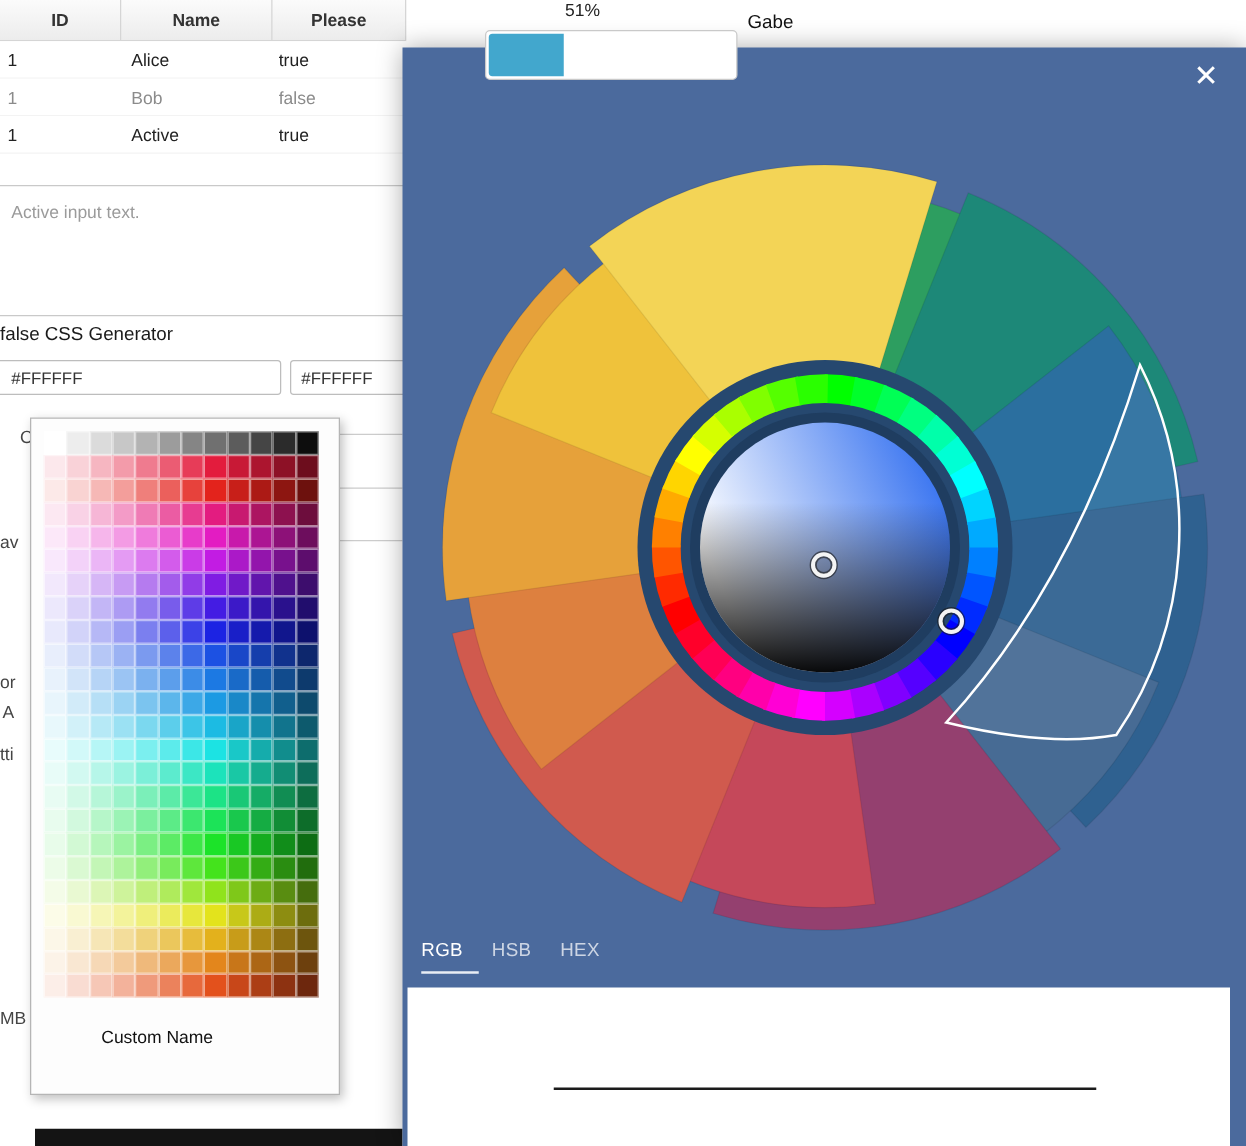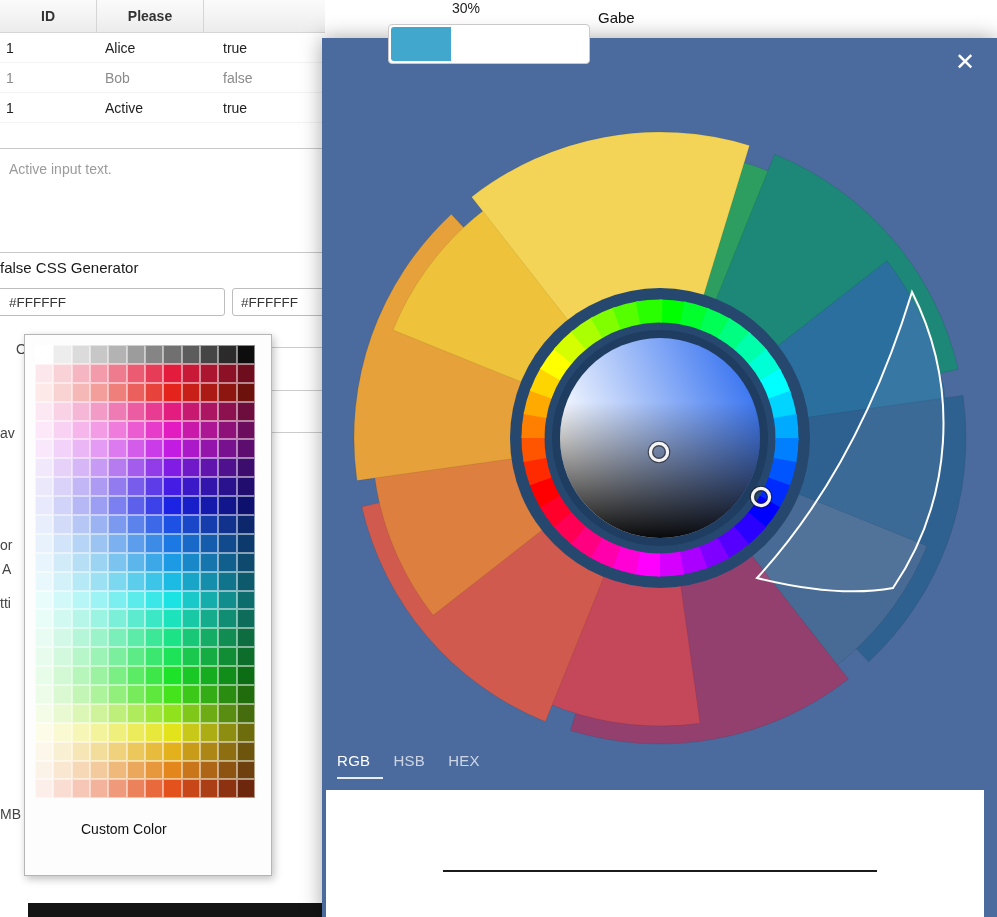--- a/index.html
+++ b/index.html
@@ -57,20 +57,21 @@
   .slider-line{position:absolute;left:117px;top:80px;width:434px;height:2px;background:#1b1b1b}
 </style>
 </head>
 <body>
 
 <div class="screen">
 
   <div class="table">
     <div class="thead">
       <div class="th th-id">ID</div>
+      <div class="th th-name">Name</div>
       <div class="th th-active">Please</div>
     </div>
     <div id="table-rows">
         <div class="trow">
           <div class="td td-id">1</div>
           <div class="td td-name">Alice</div>
           <div class="td td-active">true</div>
         </div>
         <div class="trow dim">
           <div class="td td-id">1</div>
@@ -391,26 +392,26 @@
         <div class="sw" style="background: rgb(243, 178, 155);"></div>
         <div class="sw" style="background: rgb(239, 154, 123);"></div>
         <div class="sw" style="background: rgb(235, 130, 92);"></div>
         <div class="sw" style="background: rgb(231, 105, 60);"></div>
         <div class="sw" style="background: rgb(227, 81, 28);"></div>
         <div class="sw" style="background: rgb(200, 71, 25);"></div>
         <div class="sw" style="background: rgb(172, 62, 21);"></div>
         <div class="sw" style="background: rgb(141, 50, 17);"></div>
         <div class="sw" style="background: rgb(109, 39, 13);"></div>
       </div>
-    <div class="custom-color">Custom Color</div>
+    <div class="custom-color">Custom Name</div>
   </div>
 
   <div class="blackbar"></div>
 
-  <div class="prog-label">30%</div>
+  <div class="prog-label">51%</div>
   <div class="prog">
     <div class="prog-fill" style="width: 60px; background: rgb(66, 167, 205);"></div>
   </div>
   <div class="gabe">Gabe</div>
 
   <div class="dialog" style="background: rgb(75, 106, 157);">
     <div class="close">✕</div>
 
     <svg id="wheel-svg" width="650" height="650">
       <defs>

